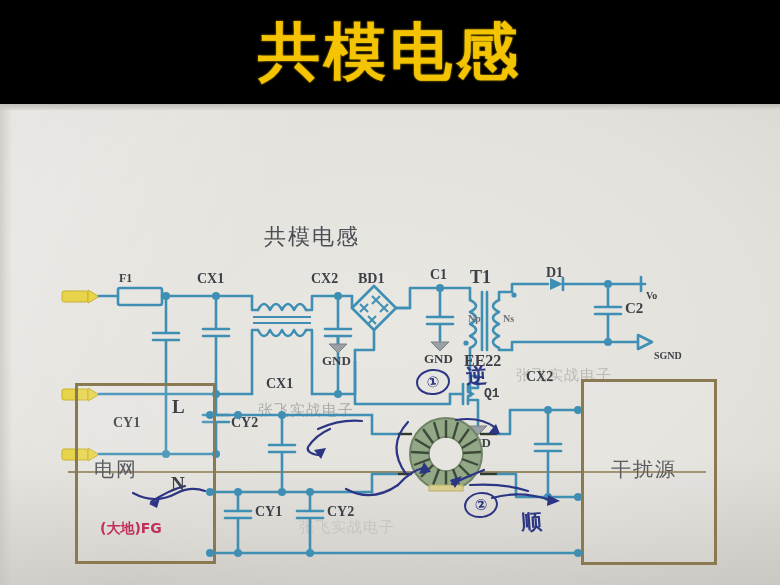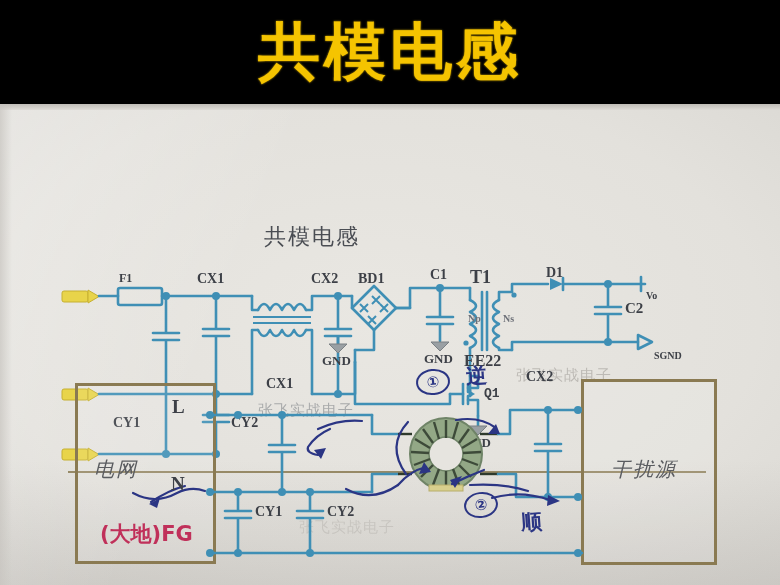--- a/index.html
+++ b/index.html
@@ -43,27 +43,27 @@
 
   
   .wm{position:absolute;color:#9ea0a2;font-size:15px;letter-spacing:1px;
       font-family:"DejaVu Sans","Liberation Sans",sans-serif;opacity:.85;}
   .wm2{position:absolute;color:#b9b6b1;font-size:15px;letter-spacing:1px;
       font-family:"DejaVu Sans","Liberation Sans",sans-serif;opacity:.9;}
 
   
   .obox{position:absolute;border:3px solid #8a7a52;background:rgba(255,255,255,.10);}
   .oboxlabel{position:absolute;color:#5a5c60;font-size:20px;letter-spacing:2px;
-      font-family:"DejaVu Sans","Liberation Sans",sans-serif;font-style:italic;}
+      font-family:"DejaVu Sans","Liberation Sans",sans-serif;}
   .hwtext{position:absolute;color:#2b3584;font-size:21px;font-weight:bold;
      font-family:"DejaVu Sans","Liberation Sans",sans-serif;transform:rotate(-4deg);}
   .hwcircle{position:absolute;border:2.5px solid #2b3584;border-radius:50%;
      color:#2b3584;font-size:15px;font-weight:bold;text-align:center;
      font-family:"DejaVu Sans","Liberation Sans",sans-serif;}
-  #fg-label{position:absolute;color:#c0305a;font-size:21px;font-weight:bold;
+  #fg-label{position:absolute;color:#c0305a;font-size:14px;font-weight:bold;
      font-family:"DejaVu Sans","Liberation Sans",sans-serif;}
 
   svg{position:absolute;left:0;top:0;}
   .sc{stroke:#3f8fb5;stroke-width:2.6;fill:none;stroke-linecap:round;stroke-linejoin:round;}
   .scf{fill:#3f8fb5;}
   .thin{stroke:#3f8fb5;stroke-width:2;fill:none;}
   .term{fill:#e8d44a;stroke:#c6b030;stroke-width:1;}
 </style>
 </head>
 <body>

